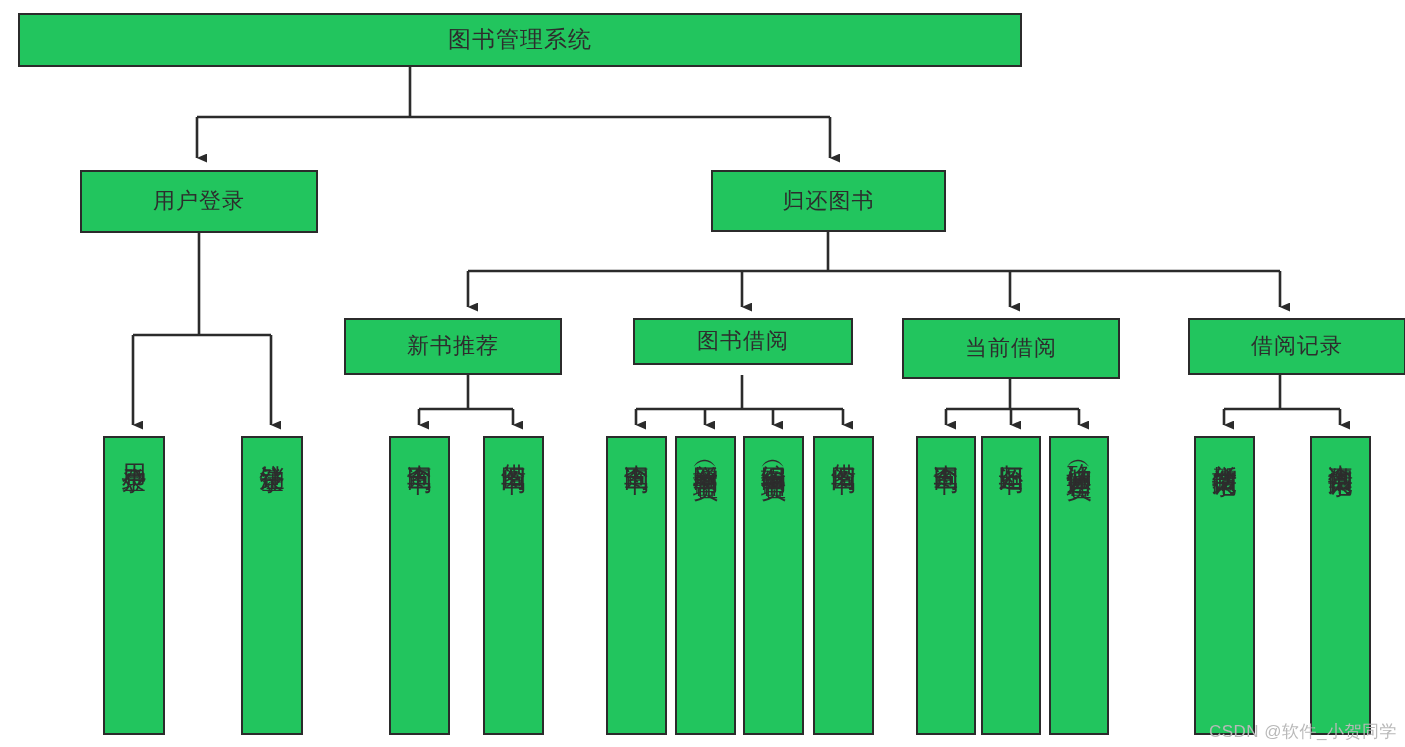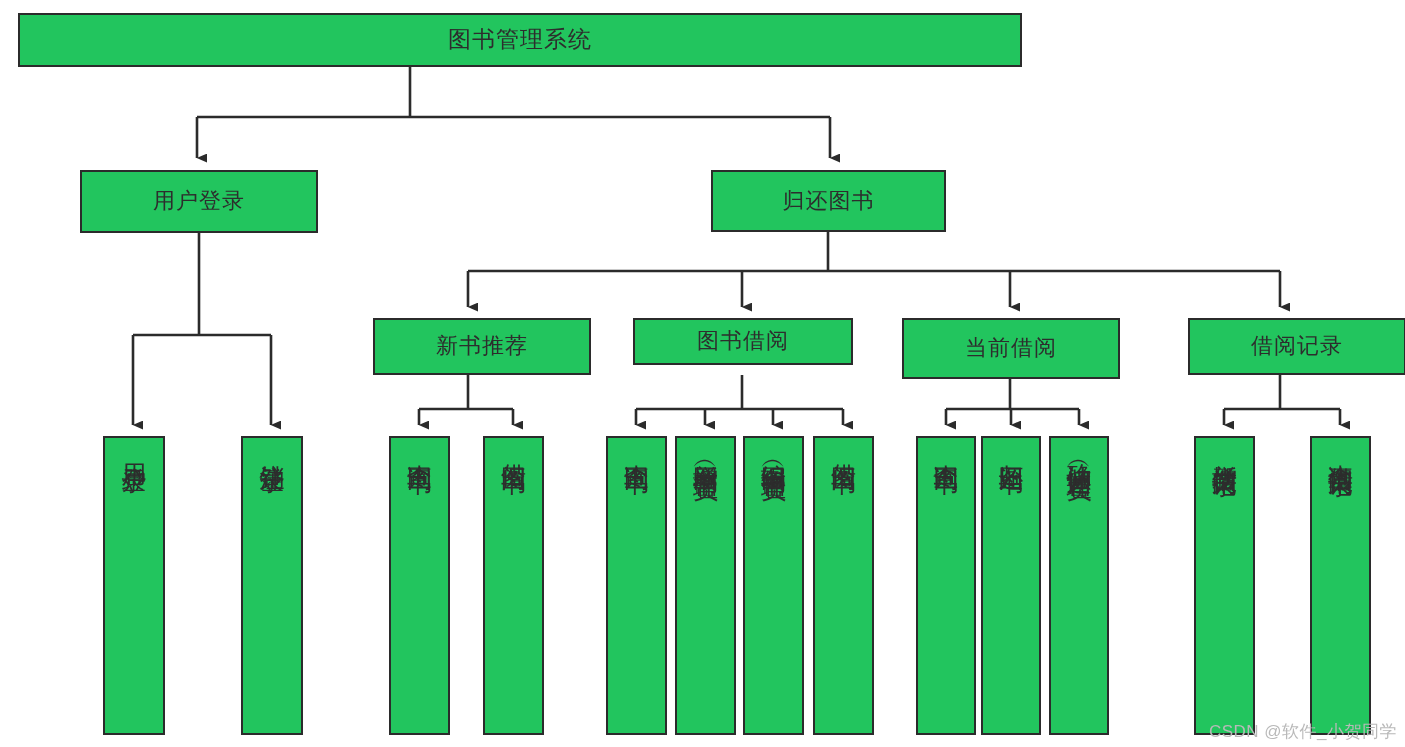--- a/index.html
+++ b/index.html
@@ -122,21 +122,21 @@
     <span>图书管理系统</span>
   </div>
 
   <div class="node h" style="left:80px;top:170px;width:238px;height:63px;">
     <span>用户登录</span>
   </div>
   <div class="node h" style="left:711px;top:170px;width:235px;height:62px;">
     <span>归还图书</span>
   </div>
 
-  <div class="node h" style="left:373px;top:318px;width:218px;height:57px;">
+  <div class="node h" style="left:344px;top:318px;width:218px;height:57px;">
     <span>新书推荐</span>
   </div>
   <div class="node h" style="left:633px;top:318px;width:220px;height:47px;">
     <span>图书借阅</span>
   </div>
   <div class="node h" style="left:902px;top:318px;width:218px;height:61px;">
     <span>当前借阅</span>
   </div>
   <div class="node h" style="left:1188px;top:318px;width:218px;height:57px;">
     <span>借阅记录</span>

